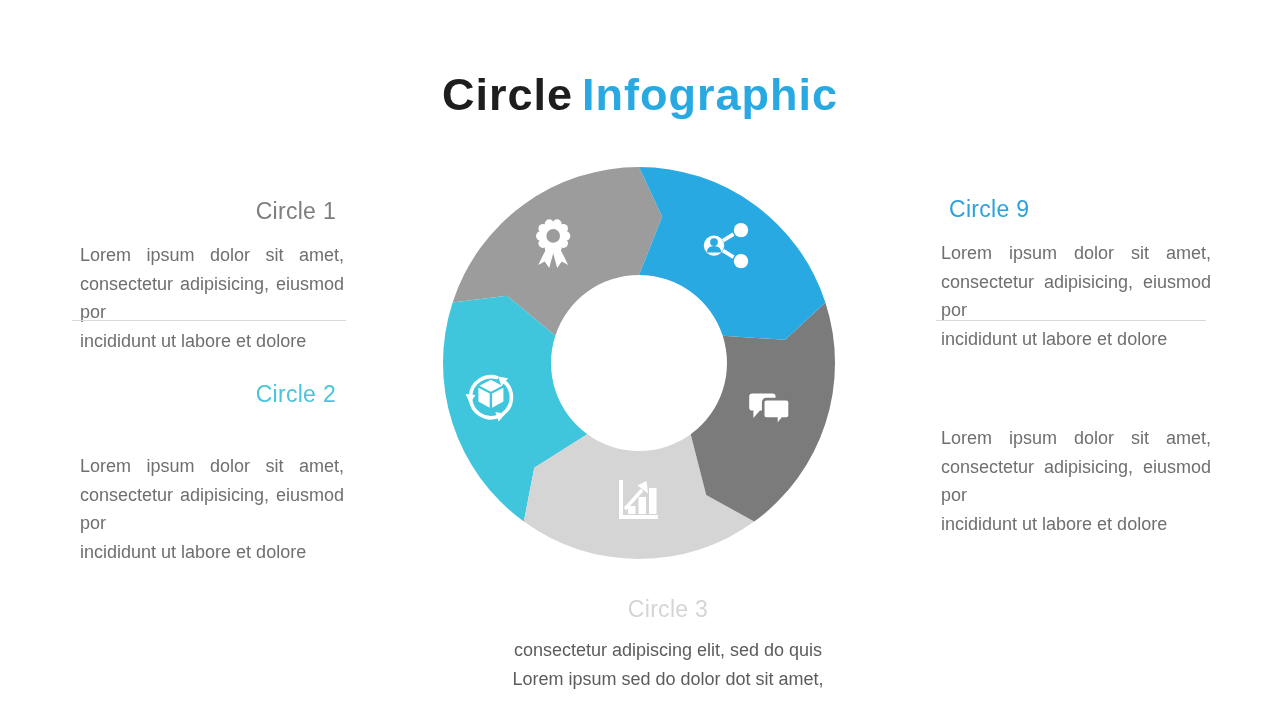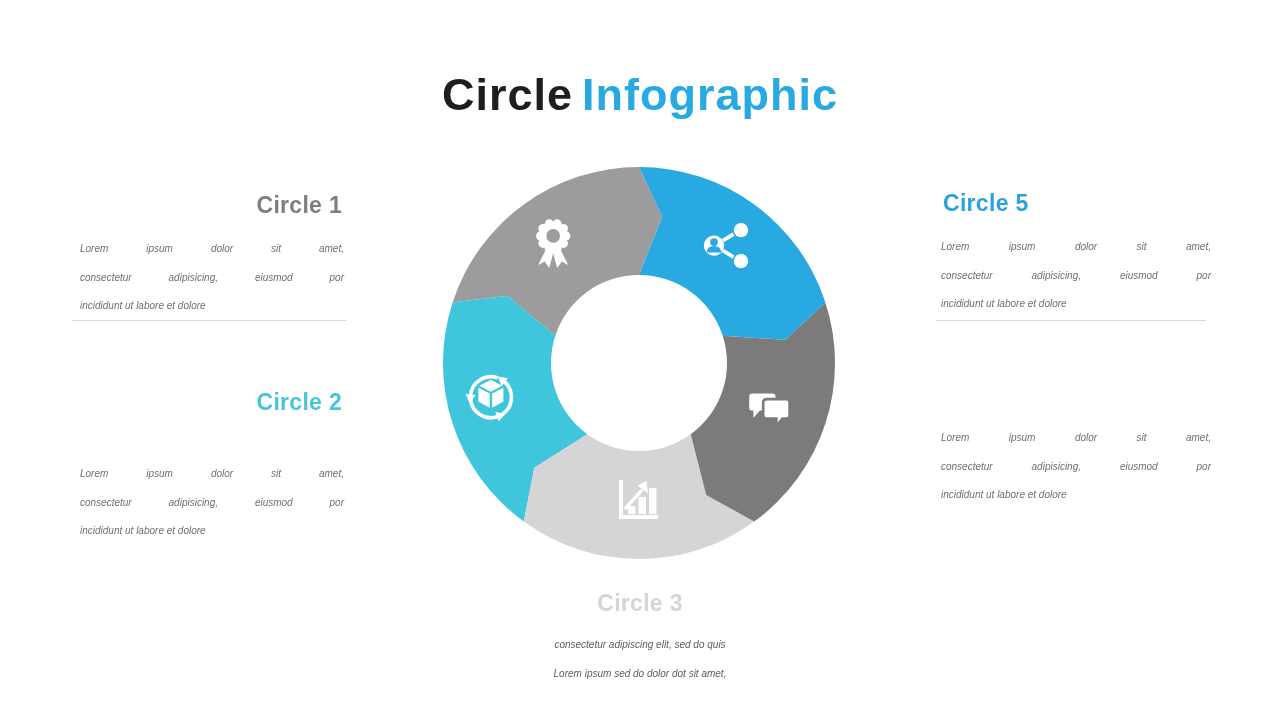--- a/index.html
+++ b/index.html
@@ -3,35 +3,35 @@
 <meta charset="utf-8">
 <style>
   html,body{margin:0;padding:0;background:#fff;}
   .slide{position:relative;width:1280px;height:720px;background:#ffffff;overflow:hidden;
          font-family:"Liberation Sans","DejaVu Sans",sans-serif;}
   .title{position:absolute;left:0;top:70px;width:1280px;margin:0;text-align:center;
          font-size:45px;font-weight:700;letter-spacing:1px;line-height:1.1;}
   .title .t-dark{}
   #donut-svg{position:absolute;left:0;top:0;width:1280px;height:720px;}
   .tb{position:absolute;}
-  .tb h2{margin:2px;font-size:23px;font-weight:700;letter-spacing:.3px;line-height:26px;}
-  .tb p{margin:0;font-size:10px;line-height:28.5px;color:#6F6F6F;font-style:italic;}
+  .tb h2{margin:8px;font-size:23px;font-weight:400;letter-spacing:.3px;line-height:26px;}
+  .tb p{margin:0;font-size:18px;line-height:28.5px;color:#6F6F6F;}
   .line{display:block;text-align:justify;text-align-last:justify;}
   .line.last{text-align-last:left;}
   .tb-c1{left:80px;top:190px;width:264px;}
   .tb-c1 h2{text-align:right;}
   .tb-c1 p{margin-top:17px;}
-  .tb-c2{left:80px;top:387px;width:264px;}
+  .tb-c2{left:80px;top:373px;width:264px;}
   .tb-c2 h2{text-align:right;}
   .tb-c2 p{margin-top:45px;}
   .tb-c5{left:941px;top:188px;width:270px;}
   .tb-c5 p{margin-top:17px;}
   .tb-c4{left:941px;top:372px;width:270px;}
   .tb-c4 p{margin-top:52px;}
-  .tb-c3{left:440px;top:588px;width:400px;text-align:center;}
+  .tb-c3{left:468px;top:588px;width:400px;text-align:center;}
   .tb-c3 p{margin-top:14px;line-height:29px;color:#5C5C5C;}
   .tb-c3 .line,.tb-c3 .line.last{text-align-last:center;}
   .divider{position:absolute;height:1px;background:#D9D9D9;}
   .divider-l{left:72px;top:320px;width:274px;}
   .divider-r{left:936px;top:320px;width:270px;}
 </style>
 </head>
 <body>
 
 <div class="slide">
@@ -136,21 +136,21 @@
   <section class="tb tb-c4">
     <p>
         <span class="line">Lorem ipsum dolor sit amet,</span>
         <span class="line">consectetur adipisicing, eiusmod por</span>
         <span class="line last">incididunt ut labore et dolore</span>
       </p>
   </section>
   <div class="divider divider-r"></div>
 
   <section class="tb tb-c5">
-    <h2 style="color: rgb(42, 163, 219);">Circle 5</h2>
+    <h2 style="color: rgb(42, 163, 219);">Circle 9</h2>
     <p>
         <span class="line">Lorem ipsum dolor sit amet,</span>
         <span class="line">consectetur adipisicing, eiusmod por</span>
         <span class="line last">incididunt ut labore et dolore</span>
       </p>
   </section>
 
 </div>
 
 </body></html>

